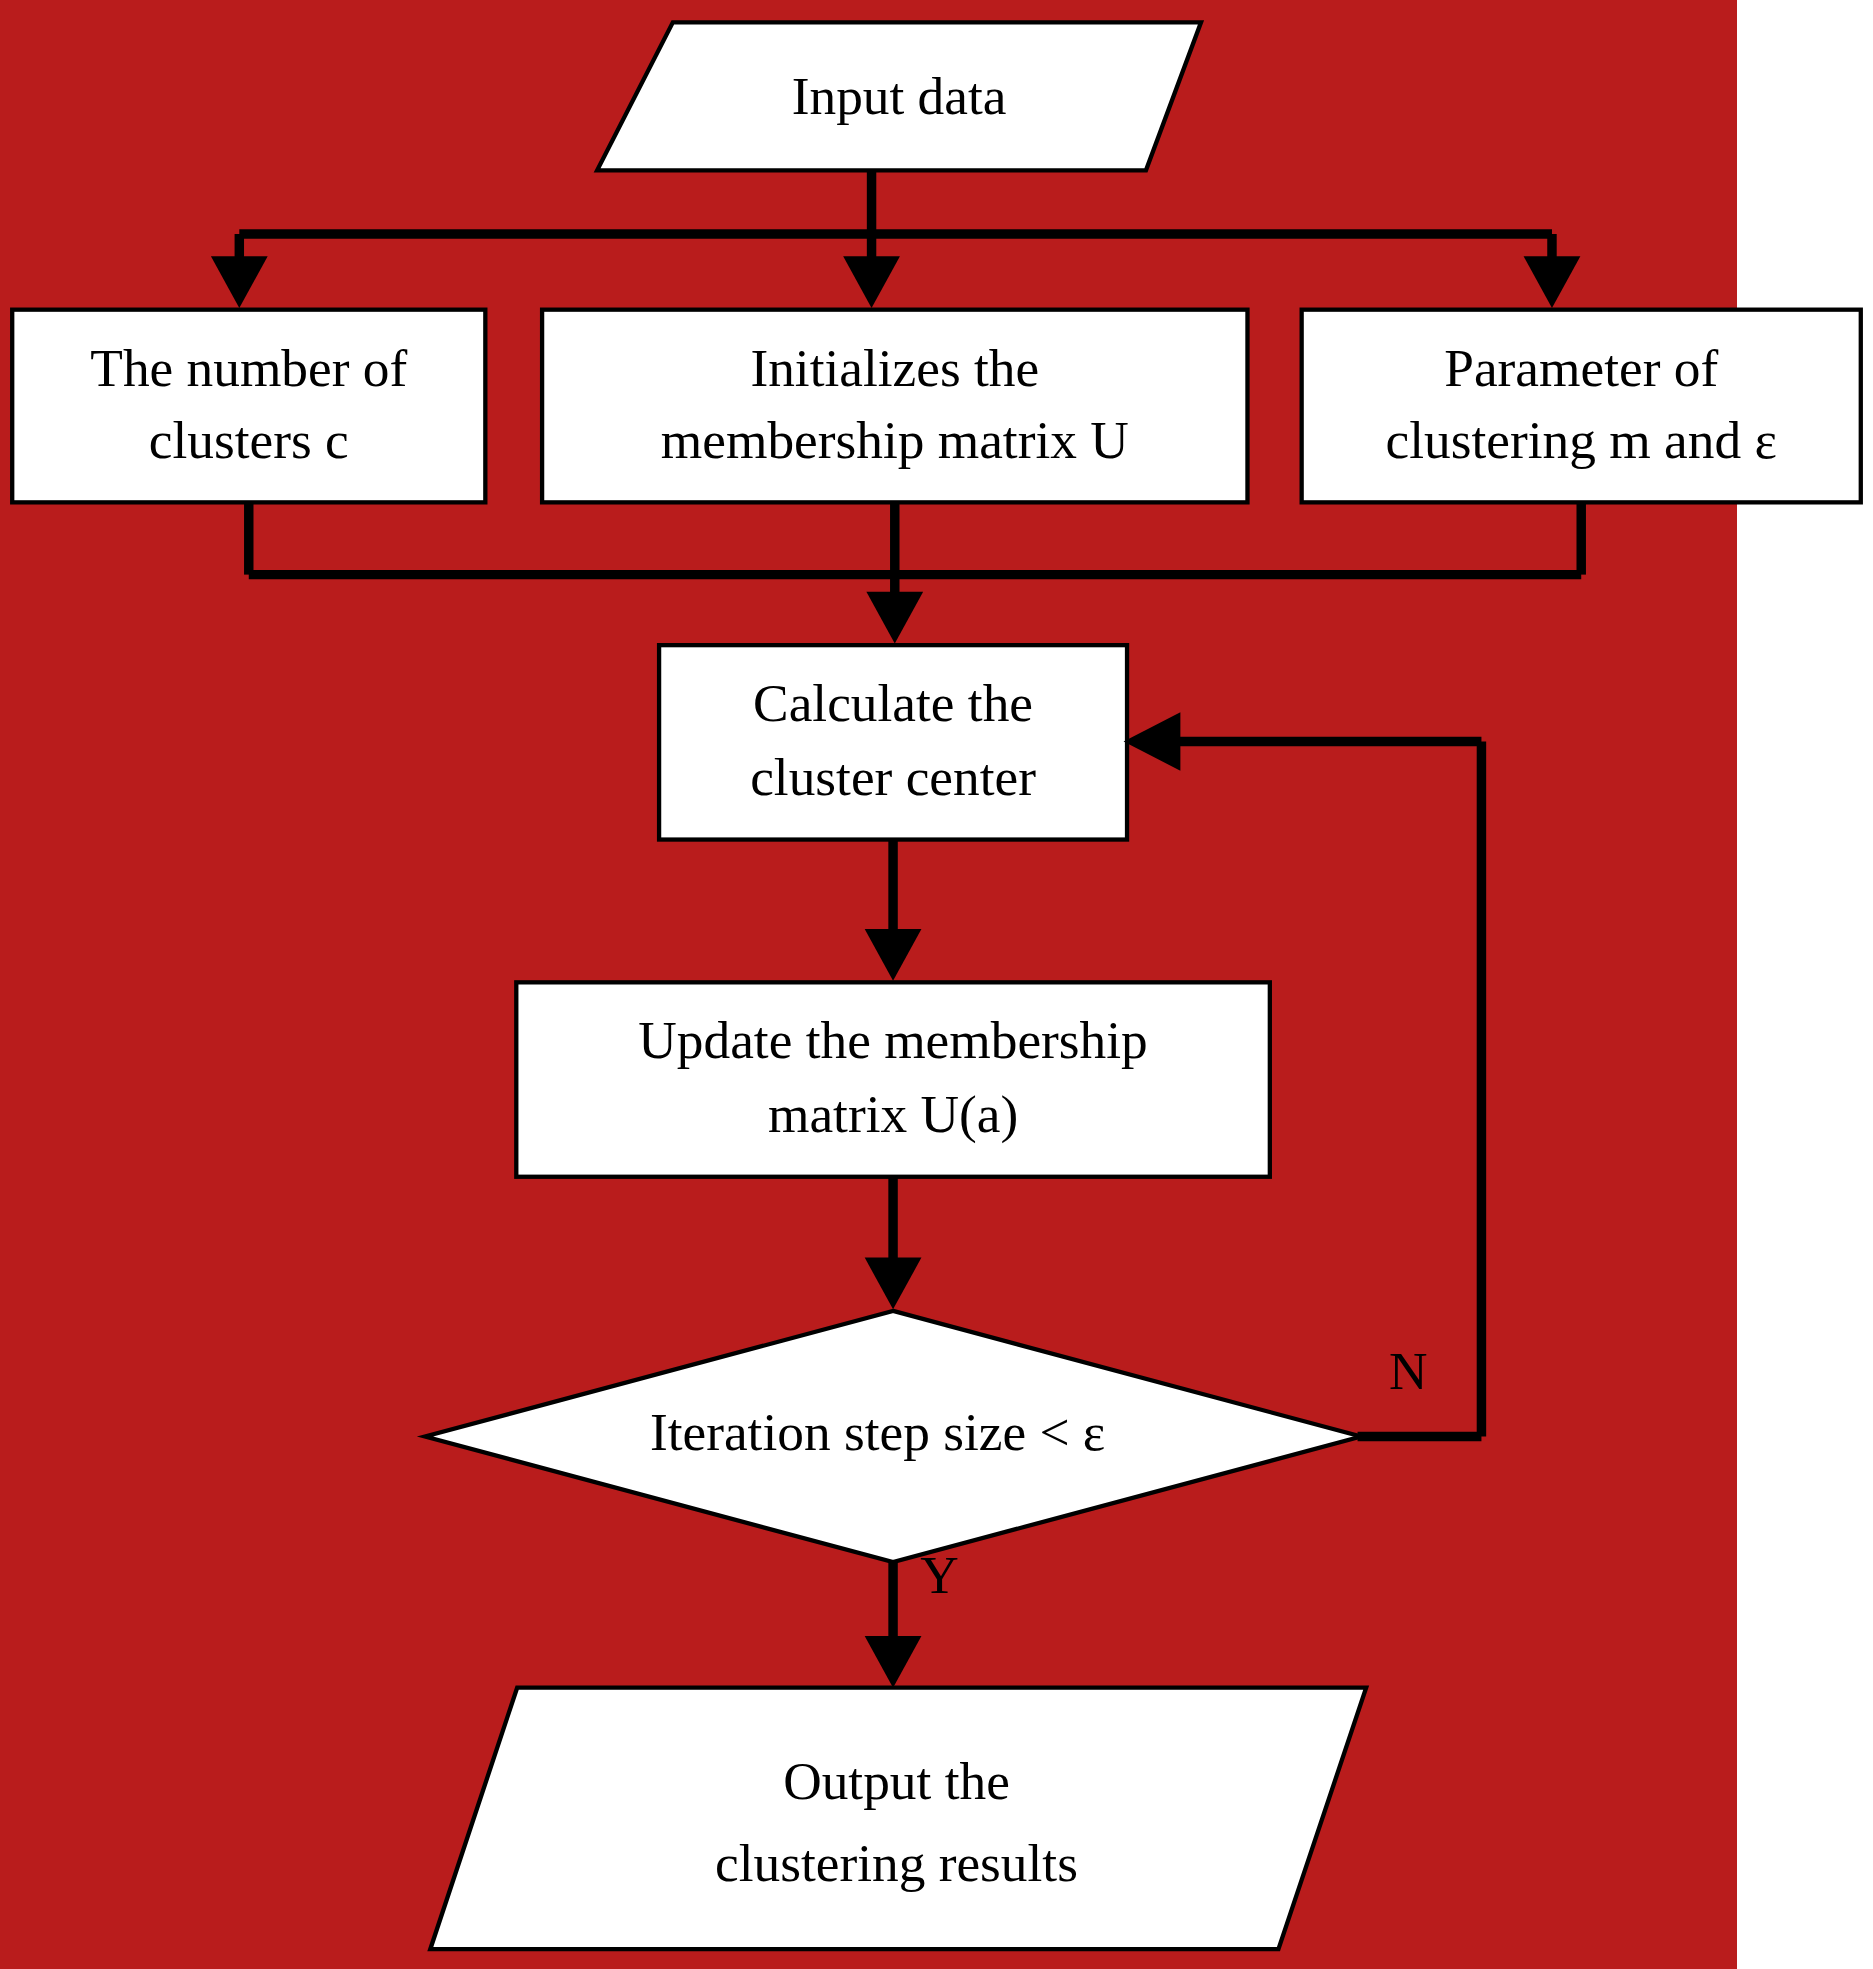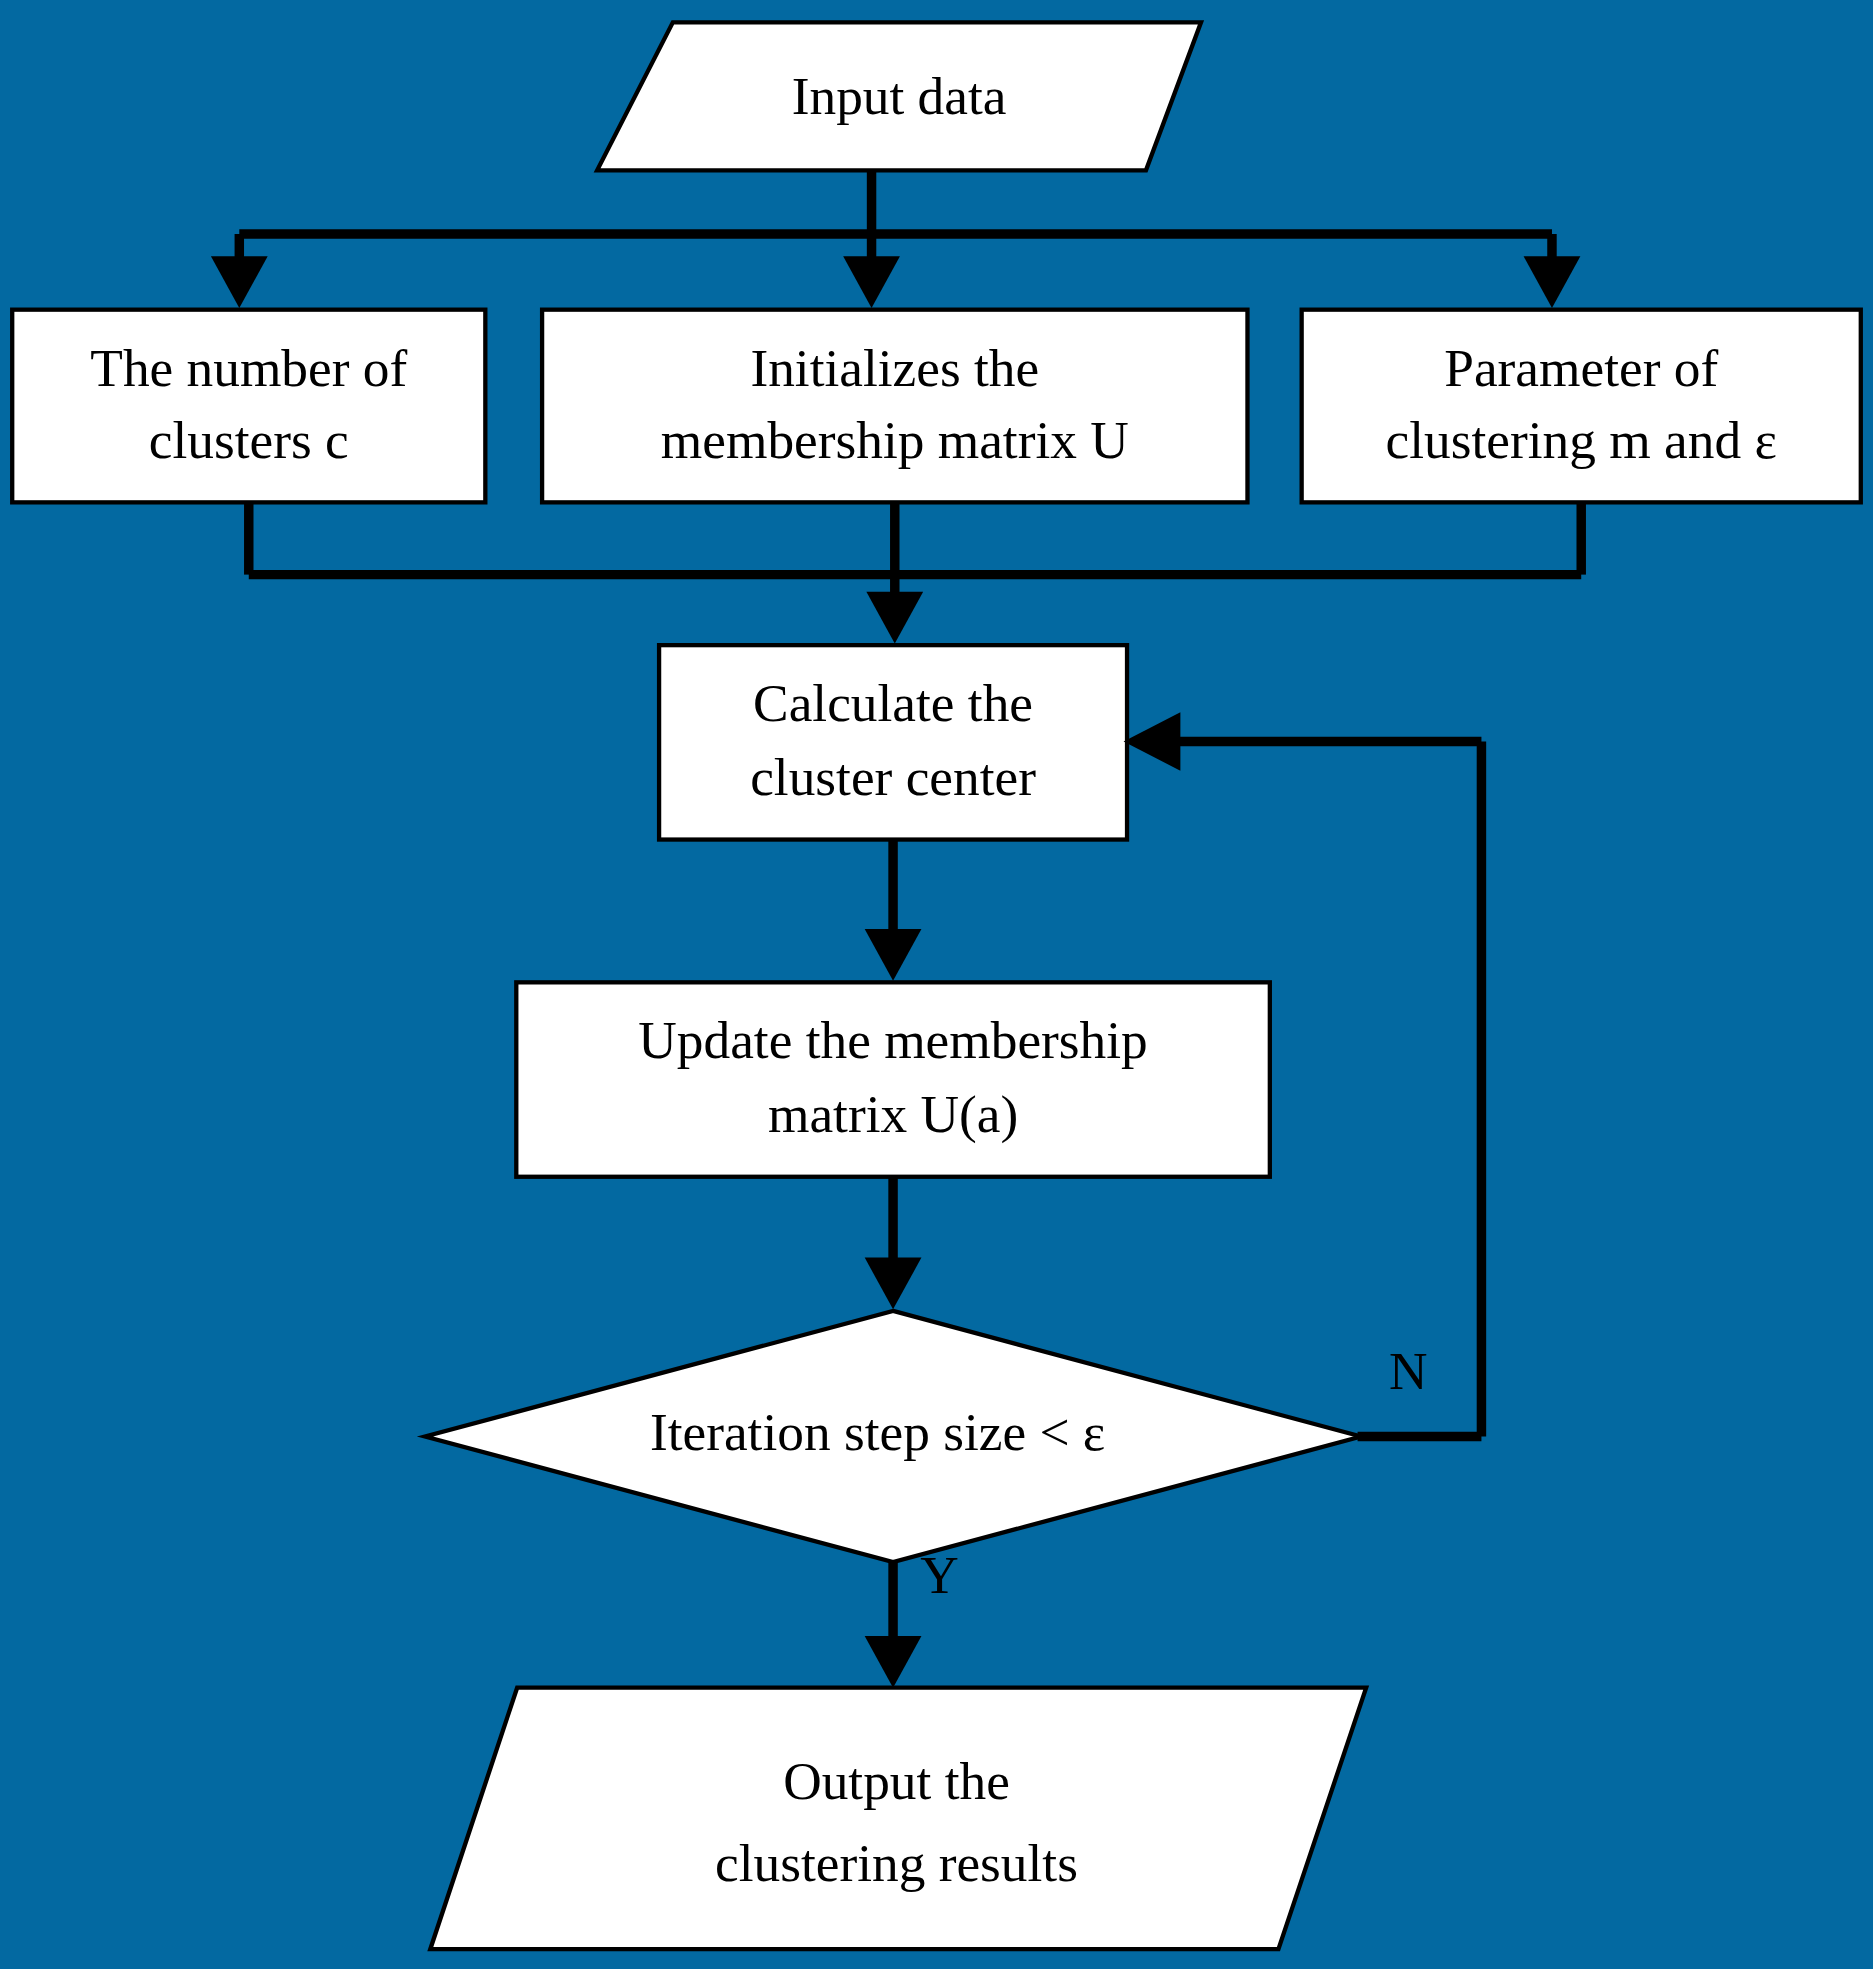--- a/index.html
+++ b/index.html
@@ -8,23 +8,23 @@
     background: #ffffff;
   }
   body {
     width: 1873px;
     height: 1969px;
     overflow: hidden;
     font-family: "Liberation Serif", "DejaVu Serif", serif;
   }
   #flowchart-root {
     position: relative;
-    width: 1873px;
+    width: 1737px;
     height: 1969px;
-    background: #0369a1;
+    background: #b91c1c;
   }
   svg.diagram {
     display: block;
     width: 1873px;
     height: 1969px;
   }
   .shape-outline {
     fill: #ffffff;
     stroke: #000000;
     stroke-width: 5;

